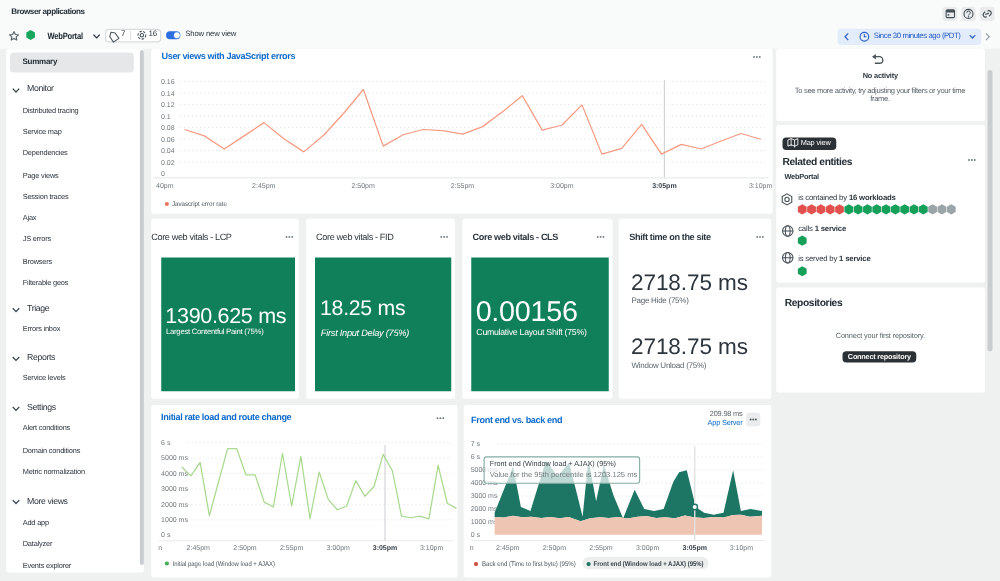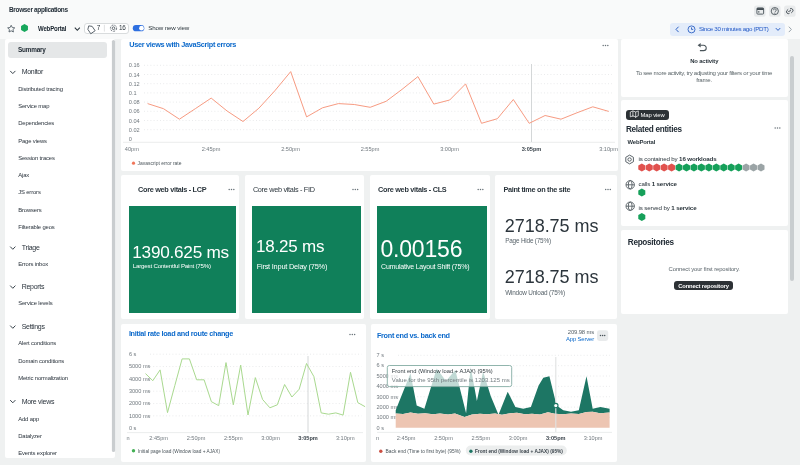--- a/index.html
+++ b/index.html
@@ -55,33 +55,33 @@
 <div style="position:absolute;left:18.2px;top:341.3px;font-size:5.9px;color:#2a333c;letter-spacing:-0.15px;line-height:1;white-space:nowrap;">Alert conditions</div>
 <div style="position:absolute;left:18.2px;top:358.5px;font-size:5.9px;color:#2a333c;letter-spacing:-0.15px;line-height:1;white-space:nowrap;">Domain conditions</div>
 <div style="position:absolute;left:18.2px;top:375.8px;font-size:5.9px;color:#2a333c;letter-spacing:-0.15px;line-height:1;white-space:nowrap;">Metric normalization</div>
 <div style="position:absolute;left:21.7px;top:397.5px;font-size:7.0px;color:#2a333c;letter-spacing:-0.3px;line-height:1;white-space:nowrap;">More views</div>
 <div style="position:absolute;left:18.2px;top:416.8px;font-size:5.9px;color:#2a333c;letter-spacing:-0.15px;line-height:1;white-space:nowrap;">Add app</div>
 <div style="position:absolute;left:18.2px;top:434.0px;font-size:5.9px;color:#2a333c;letter-spacing:-0.15px;line-height:1;white-space:nowrap;">Datalyzer</div>
 <div style="position:absolute;left:18.2px;top:451.3px;font-size:5.9px;color:#2a333c;letter-spacing:-0.15px;line-height:1;white-space:nowrap;">Events explorer</div>
 <div style="position:absolute;left:129.2px;top:40.8px;font-size:7.3px;font-weight:bold;color:#0d6acb;letter-spacing:-0.3px;line-height:1;white-space:nowrap;">User views with JavaScript errors</div>
 <div style="position:absolute;left:128.9px;top:329.5px;font-size:7.3px;font-weight:bold;color:#0d6acb;letter-spacing:-0.3px;line-height:1;white-space:nowrap;">Initial rate load and route change</div>
 <div style="position:absolute;left:376.9px;top:331.6px;font-size:7.3px;font-weight:bold;color:#0d6acb;letter-spacing:-0.3px;line-height:1;white-space:nowrap;">Front end vs. back end</div>
-<div style="position:absolute;left:138px;top:185.8px;font-size:7.3px;font-weight:bold;color:#2b353c;letter-spacing:-0.3px;line-height:1;white-space:nowrap;">Core web vitals - LCP</div>
+<div style="position:absolute;left:121px;top:185.8px;font-size:7.3px;font-weight:normal;color:#2b353c;letter-spacing:-0.3px;line-height:1;white-space:nowrap;">Core web vitals - LCP</div>
 <div style="position:absolute;left:252.9px;top:185.8px;font-size:7.3px;font-weight:normal;color:#2b353c;letter-spacing:-0.3px;line-height:1;white-space:nowrap;">Core web vitals - FID</div>
 <div style="position:absolute;left:378.1px;top:185.8px;font-size:7.3px;font-weight:bold;color:#2b353c;letter-spacing:-0.3px;line-height:1;white-space:nowrap;">Core web vitals - CLS</div>
-<div style="position:absolute;left:503.4px;top:185.8px;font-size:7.3px;font-weight:bold;color:#2b353c;letter-spacing:-0.3px;line-height:1;white-space:nowrap;">Paint time on the site</div>
+<div style="position:absolute;left:503.4px;top:185.8px;font-size:7.3px;font-weight:bold;color:#2b353c;letter-spacing:-0.3px;line-height:1;white-space:nowrap;">Shift time on the site</div>
 <div style="position:absolute;left:494px;top:328.6px;width:100px;text-align:right;font-size:5.9px;letter-spacing:-0.15px;color:#59636a">209.98 ms</div>
 <div style="position:absolute;left:494px;top:336.4px;width:100px;text-align:right;font-size:5.9px;letter-spacing:-0.15px;color:#0d6acb">App Server</div>
 <div style="position:absolute;left:128.5px;top:205.9px;width:107.7px;height:107.6px;background:#10805a"></div>
 <div style="position:absolute;left:252px;top:205.9px;width:109.4px;height:107.6px;background:#10805a"></div>
 <div style="position:absolute;left:377.2px;top:205.9px;width:109.4px;height:107.6px;background:#10805a"></div>
 <div style="position:absolute;left:132.3px;top:243.6px;font-size:17.2px;color:#fff;letter-spacing:-0.25px;line-height:1;white-space:nowrap;">1390.625 ms</div>
 <div style="position:absolute;left:132.8px;top:263.2px;font-size:6.2px;color:#fff;letter-spacing:-0.22px;line-height:1;white-space:nowrap;">Largest Contentful Paint (75%)</div>
 <div style="position:absolute;left:256.0px;top:237.7px;font-size:17px;color:#fff;letter-spacing:-0.2px;line-height:1;white-space:nowrap;">18.25 ms</div>
-<div style="position:absolute;left:256.7px;top:262.9px;font-size:7.4px;color:#fff;letter-spacing:-0.22px;line-height:1;white-space:nowrap;">First Input Delay (75%)</div>
+<div style="position:absolute;left:256.7px;top:262.9px;font-size:7.4px;color:#fff;letter-spacing:-0.22px;line-height:1;white-space:nowrap;font-style:italic;">First Input Delay (75%)</div>
 <div style="position:absolute;left:380.5px;top:238.2px;font-size:23px;color:#fff;letter-spacing:-0.2px;line-height:1;white-space:nowrap;">0.00156</div>
 <div style="position:absolute;left:381.1px;top:263.3px;font-size:7.0px;color:#fff;letter-spacing:-0.22px;line-height:1;white-space:nowrap;">Cumulative Layout Shift (75%)</div>
 <div style="position:absolute;left:504.8px;top:216.5px;font-size:18px;color:#2c353c;letter-spacing:-0.05px;line-height:1;white-space:nowrap;">2718.75 ms</div>
 <div style="position:absolute;left:505.2px;top:237.7px;font-size:6.4px;color:#59646b;letter-spacing:-0.2px;line-height:1;white-space:nowrap;">Page Hide (75%)</div>
 <div style="position:absolute;left:504.8px;top:268.0px;font-size:18px;color:#2c353c;letter-spacing:-0.05px;line-height:1;white-space:nowrap;">2718.75 ms</div>
 <div style="position:absolute;left:505.2px;top:290.1px;font-size:6.4px;color:#59646b;letter-spacing:-0.2px;line-height:1;white-space:nowrap;">Window Unload (75%)</div>
 <div style="position:absolute;left:621px;top:58.2px;width:166.5px;text-align:center;font-size:5.9px;font-weight:bold;letter-spacing:-0.15px;color:#2b353c">No activity</div>
 <div style="position:absolute;left:635.5px;top:68.6px;width:137px;text-align:center;font-size:6.1px;letter-spacing:-0.28px;line-height:7.7px;color:#5b6569">To see more activity, try adjusting your filters or your time frame.</div>
 <div style="position:absolute;left:626px;top:109.5px;width:43.2px;height:10px;background:#2c3135;border-radius:3px;color:#fff;font-size:5.9px;letter-spacing:-0.1px;line-height:10.4px;padding-left:14.5px;white-space:nowrap">Map view</div>
 <div style="position:absolute;left:626px;top:126.1px;font-size:8.2px;font-weight:bold;color:#222c35;letter-spacing:-0.3px;line-height:1;white-space:nowrap;">Related entities</div>

